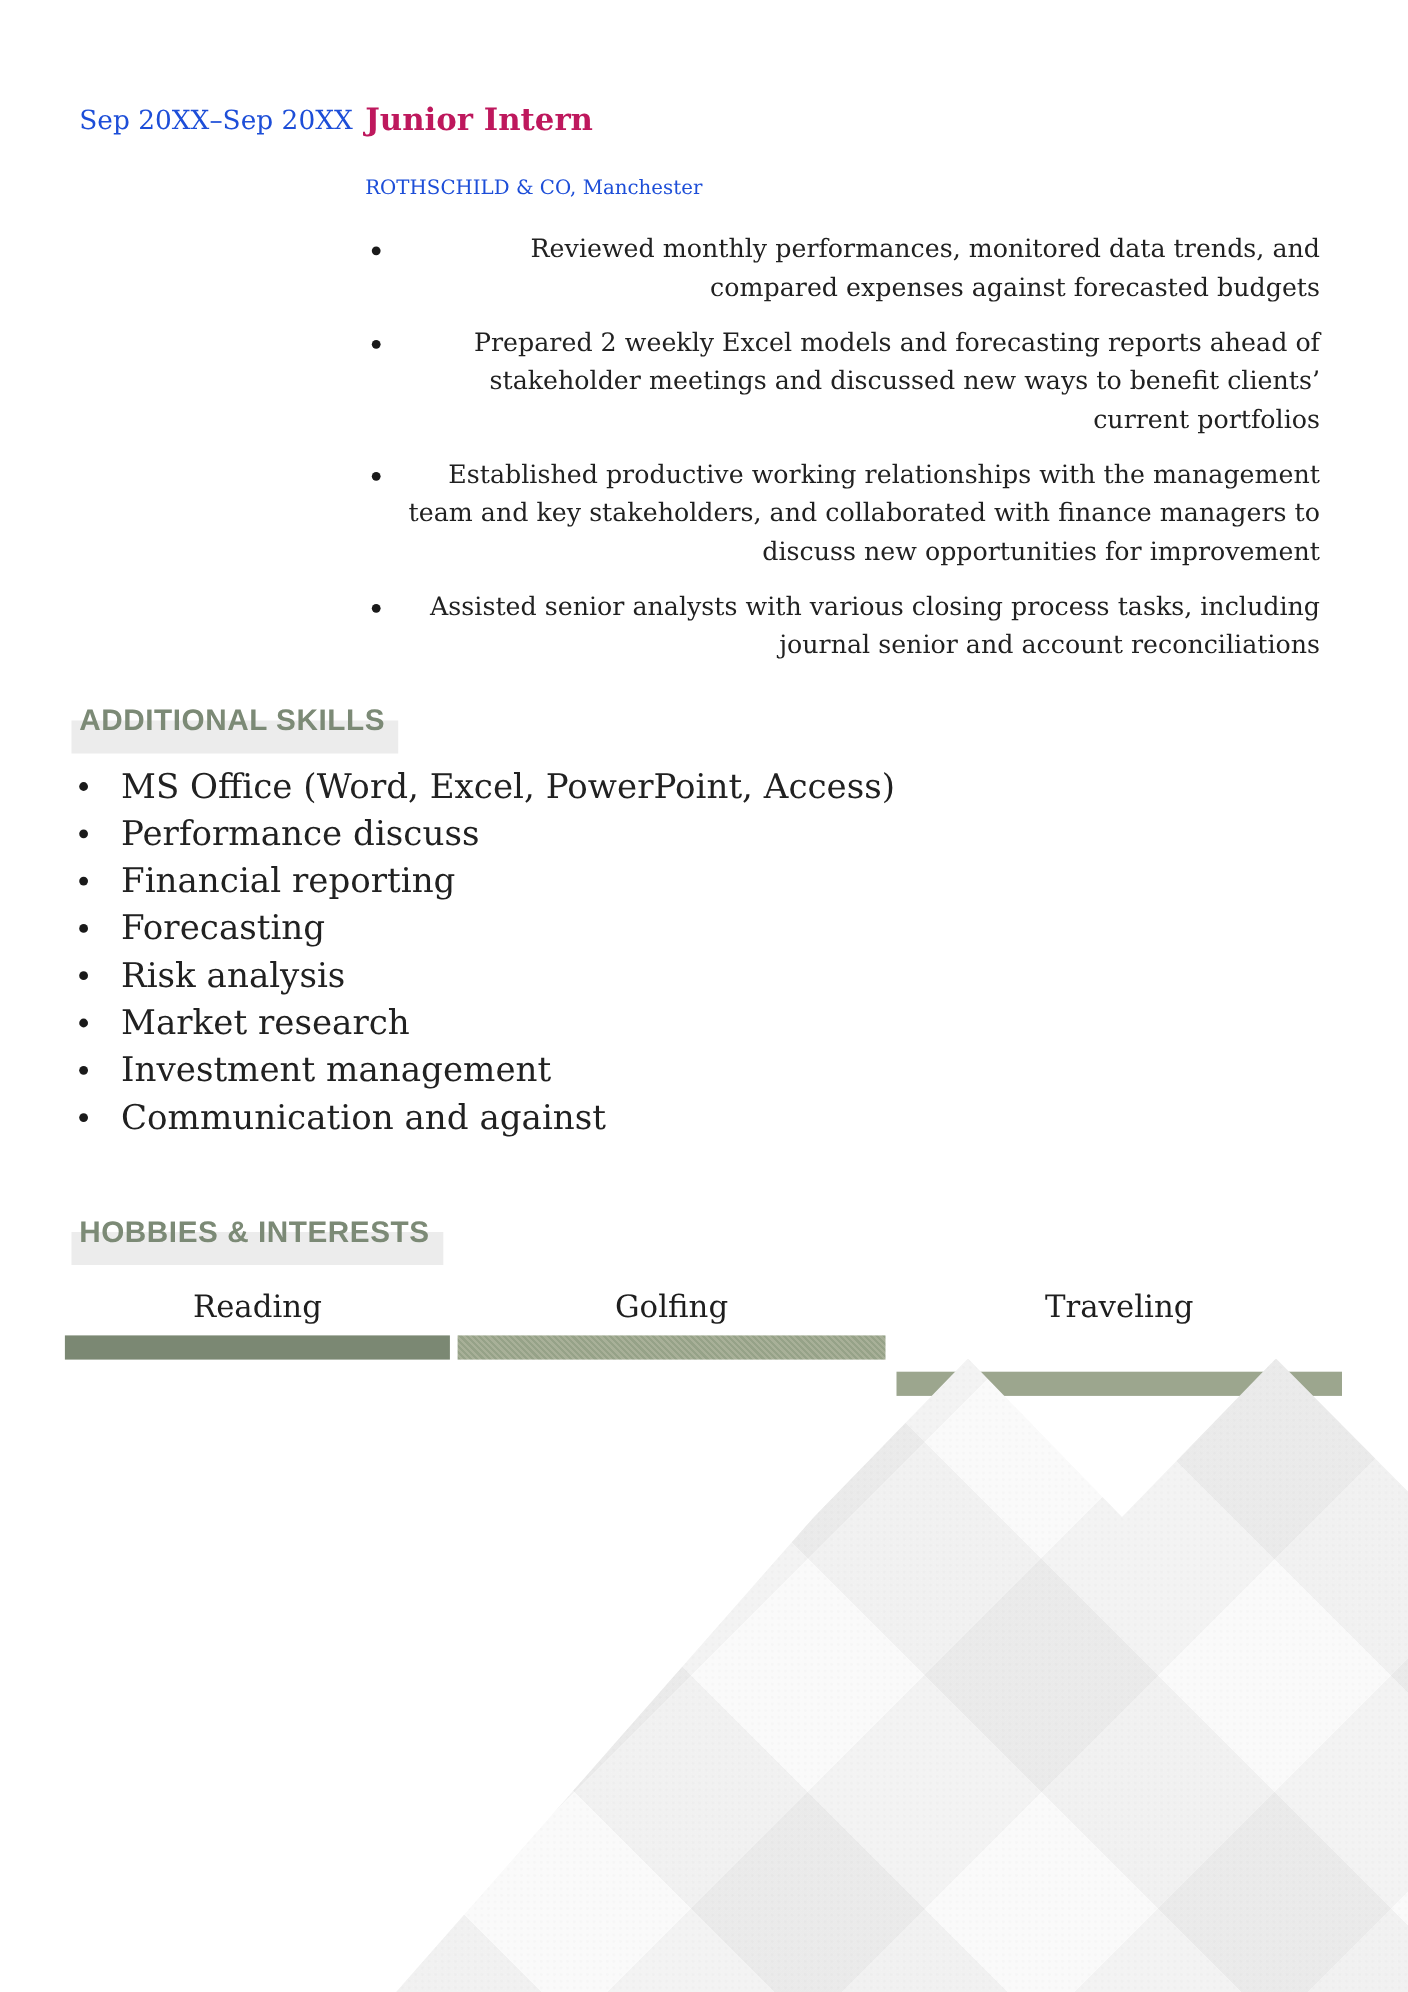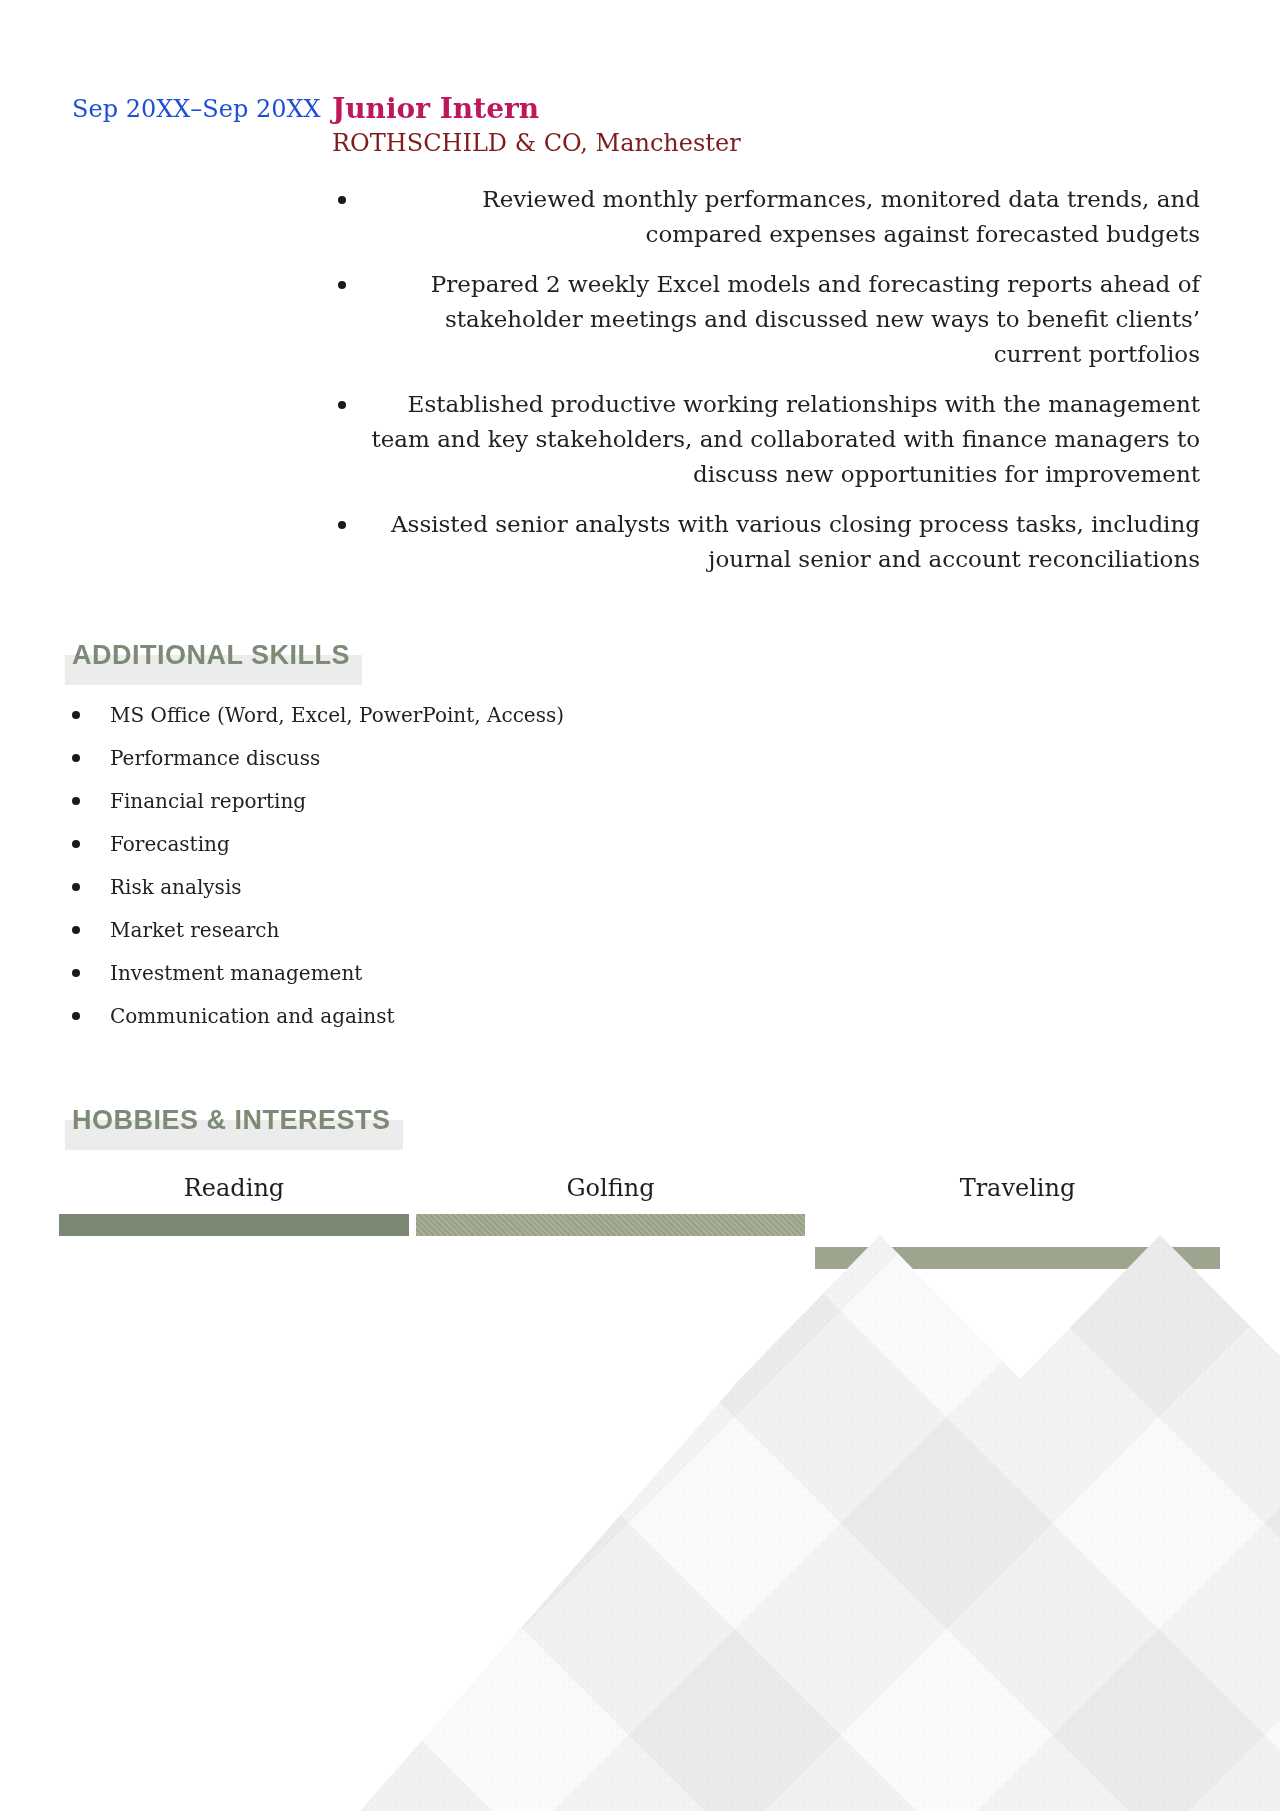--- a/index.html
+++ b/index.html
@@ -15,21 +15,21 @@
     display:flex;align-items:flex-start;
   }
   .exp-dates{
     width:260px;flex-shrink:0;
     font-size:24px;line-height:34px;color:#1d4ed8;
   }
   .exp-body{flex:1;min-width:0;}
   .job-title{
     font-size:28px;line-height:34px;font-weight:bold;color:#be185d;
   }
-  .company{font-size:24px;line-height:34px;color:#7f1d1d;}
+  .company{font-size:18px;line-height:34px;color:#1d4ed8;margin-top:28px;}
   ul.exp-bullets{
     list-style:none;margin:22px 0 0 0;padding:0;text-align:right;
   }
   ul.exp-bullets li{
     position:relative;
     padding-left:38px;
     font-size:23px;line-height:35px;
     margin-bottom:15px;
   }
   ul.exp-bullets li::before{
@@ -51,34 +51,34 @@
   }
   #skills-header{top:640px;}
   #hobbies-header{top:1105px;}
   
   ul.skills-list{
     position:absolute;top:700px;left:64px;right:200px;
     list-style:none;margin:0;padding:0;
   }
   ul.skills-list li{
     position:relative;padding-left:46px;
-    font-size:20px;line-height:30px;margin-bottom:13px;
+    font-size:31px;line-height:30px;margin-bottom:13px;
   }
   ul.skills-list li::before{
     content:"";position:absolute;left:8px;top:11px;
     width:8px;height:8px;border-radius:50%;background:#1a1a1a;
   }
   
   .hobbies-row{
     position:absolute;top:1173px;left:59px;width:1161px;
     display:flex;
   }
   .hobby-col{display:flex;flex-direction:column;}
   .hobby-col .hobby-label{
-    text-align:center;font-size:24px;line-height:30px;color:#1e1e1e;
+    text-align:center;font-size:28px;line-height:30px;color:#1e1e1e;
     margin-bottom:11px;
   }
   .hobby-bar{height:22px;width:100%;}
   #hobby-0{width:350px;margin-right:7px;}
   #hobby-1{width:389px;margin-right:10px;}
   #hobby-2{width:405px;gap:33px;}
   #hobby-0 .hobby-bar{background:#7b8873;}
   #hobby-1 .hobby-bar{
     background:repeating-linear-gradient(45deg,#96a288 0 2px,#a8b098 2px 4px);
   }

